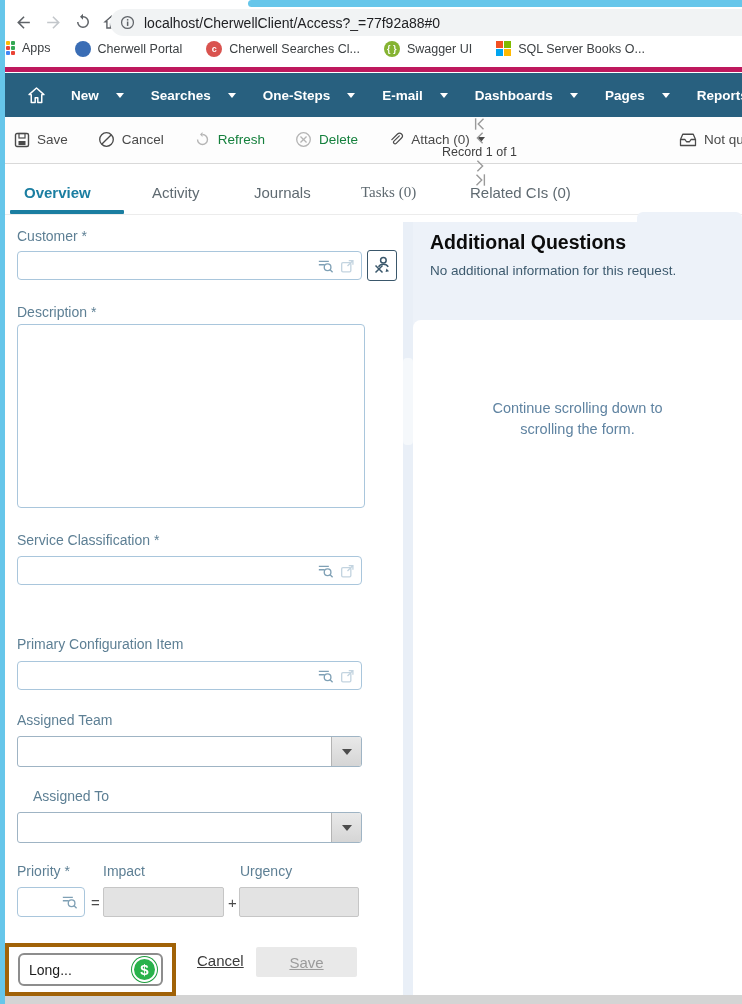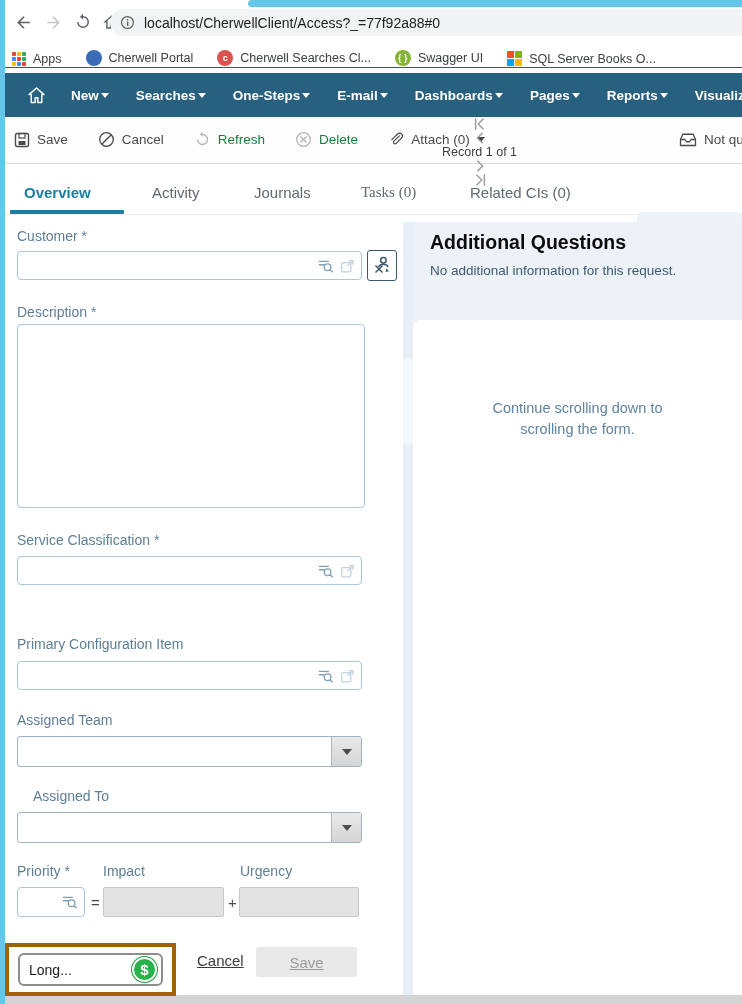--- a/index.html
+++ b/index.html
@@ -6,39 +6,39 @@
   body{width:742px;height:1004px;overflow:hidden;background:#ffffff;
        font-family:"Liberation Sans", sans-serif;position:relative;}
   .abs{position:absolute;}
   svg{display:block;}
 
   
   .cyan-top{left:248px;top:0;width:494px;height:7px;background:#66c6ea;border-radius:4px 0 0 4px;z-index:60;}
   .cyan-left{left:0;top:0;width:5px;height:1004px;background:#66c6ea;z-index:60;}
 
   
-  .chrome{left:0;top:0;width:742px;height:67px;background:#ffffff;border-bottom:1px solid #be185d;}
+  .chrome{left:0;top:0;width:742px;height:67px;background:#ffffff;border-bottom:5px solid #be185d;}
   .nav-btn{top:11px;width:22px;height:22px;display:flex;align-items:center;justify-content:center;cursor:pointer;}
   .addr-pill{left:110px;top:9px;width:660px;height:27px;background:#f1f3f4;border-radius:14px;
              display:flex;align-items:center;padding-left:10px;box-sizing:border-box;}
   .addr-url{font-size:14px;color:#202124;margin-left:9px;white-space:nowrap;}
-  .bm-row{left:12px;top:41px;height:25px;display:flex;align-items:flex-end;gap:24px;}
+  .bm-row{left:1px;top:41px;height:25px;display:flex;align-items:flex-start;gap:24px;}
   .bm{display:flex;align-items:center;gap:7px;cursor:pointer;}
   .bm-label{font-size:12.5px;color:#3c4043;white-space:nowrap;}
   .apps-grid{display:grid;grid-template-columns:repeat(3,4px);grid-template-rows:repeat(3,4px);gap:1px;}
   .apps-grid i{display:block;width:4px;height:4px;border-radius:1px;}
   .fav{width:16px;height:16px;border-radius:50%;display:flex;align-items:center;justify-content:center;
        color:#fff;font-size:9px;font-weight:bold;}
   .ms-grid{display:grid;grid-template-columns:7px 7px;grid-template-rows:7px 7px;gap:1px;}
   .ms-grid i{display:block;}
 
   
   .navbar{left:0;top:73px;width:742px;height:44px;background:#28607f;display:flex;align-items:center;}
   .nav-home{margin-left:26px;margin-right:24px;cursor:pointer;}
-  .nav-item{display:flex;align-items:center;gap:2px;color:#ffffff;font-size:13.5px;font-weight:bold;
+  .nav-item{display:flex;align-items:center;gap:17px;color:#ffffff;font-size:13.5px;font-weight:bold;
             margin-right:27px;cursor:pointer;white-space:nowrap;}
   .caret{width:0;height:0;border-left:4.5px solid transparent;border-right:4.5px solid transparent;
          border-top:5px solid #ffffff;}
 
   
   .toolbar{left:0;top:117px;width:742px;height:46px;background:#fdfdfd;border-bottom:1px solid #d9d9d9;}
   .tb-item{display:flex;align-items:center;gap:7px;font-size:13.5px;color:#4a4a4a;cursor:pointer;white-space:nowrap;}
   .tb-item.disabled{color:#15803d;cursor:default;}
   .tb-group1{left:14px;top:0;height:45px;display:flex;align-items:center;gap:30px;}
   .tb-group2{left:428px;top:0;height:45px;display:flex;align-items:center;gap:0;flex-direction:column;}

